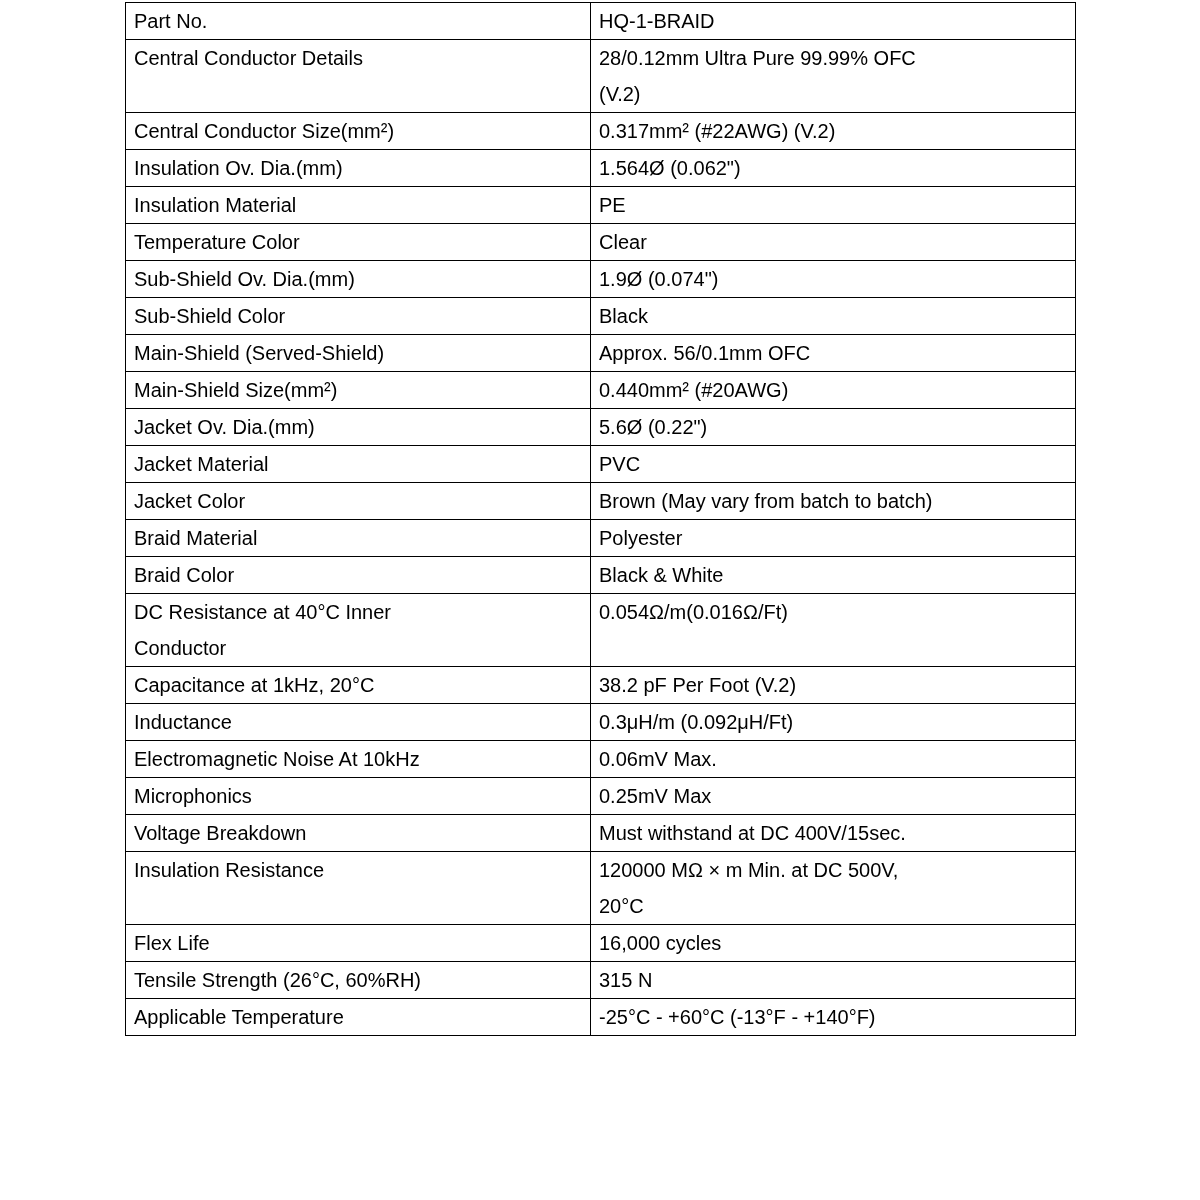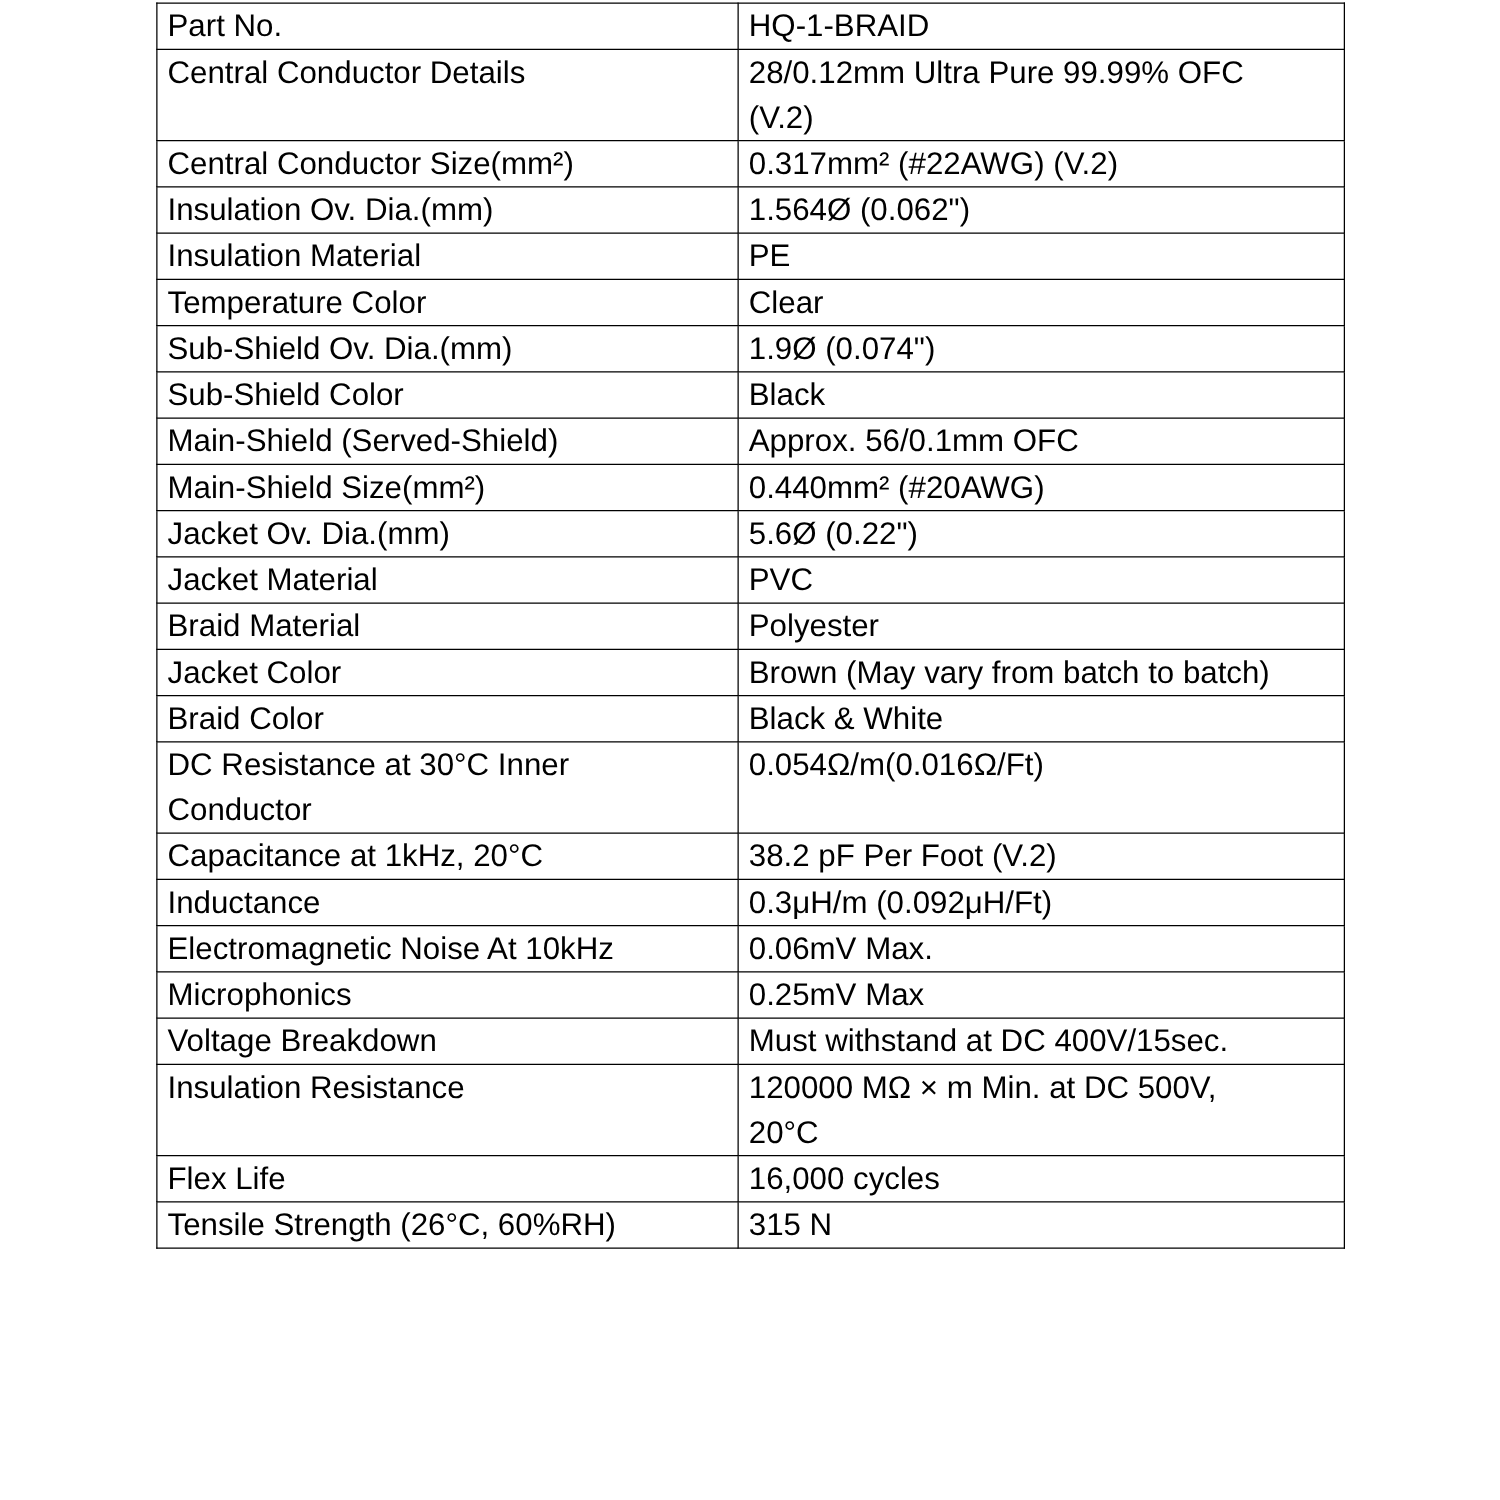--- a/index.html
+++ b/index.html
@@ -22,21 +22,21 @@
     left: 125px;
     top: 2px;
     width: 950px;
     border-collapse: collapse;
     table-layout: fixed;
   }
   table.spec-table col.c1 { width: 465px; }
   table.spec-table col.c2 { width: 485px; }
   table.spec-table td {
     border: 1.5px solid #000000;
-    font-size: 25px;
+    font-size: 20px;
     line-height: 36px;
     padding: 0 6px 0 8px;
     vertical-align: top;
     white-space: pre-line;
     overflow: hidden;
   }
 </style>
 </head>
 <body>
 
@@ -90,33 +90,33 @@
         </tr>
         <tr>
           <td>Jacket Ov. Dia.(mm)</td>
           <td>5.6Ø (0.22")</td>
         </tr>
         <tr>
           <td>Jacket Material</td>
           <td>PVC</td>
         </tr>
         <tr>
+          <td>Jacket Color</td>
+          <td>Brown (May vary from batch to batch)</td>
+        </tr>
+        <tr>
           <td>Braid Material</td>
           <td>Polyester</td>
-        </tr>
-        <tr>
-          <td>Jacket Color</td>
-          <td>Brown (May vary from batch to batch)</td>
         </tr>
         <tr>
           <td>Braid Color</td>
           <td>Black &amp; White</td>
         </tr>
         <tr>
-          <td>DC Resistance at 30°C Inner
+          <td>DC Resistance at 40°C Inner
 Conductor</td>
           <td>0.054Ω/m(0.016Ω/Ft)</td>
         </tr>
         <tr>
           <td>Capacitance at 1kHz, 20°C</td>
           <td>38.2 pF Per Foot (V.2)</td>
         </tr>
         <tr>
           <td>Inductance</td>
           <td>0.3μH/m (0.092μH/Ft)</td>
@@ -139,15 +139,19 @@
 20°C</td>
         </tr>
         <tr>
           <td>Flex Life</td>
           <td>16,000 cycles</td>
         </tr>
         <tr>
           <td>Tensile Strength (26°C, 60%RH)</td>
           <td>315 N</td>
         </tr>
+        <tr>
+          <td>Applicable Temperature</td>
+          <td>-25°C - +60°C (-13°F - +140°F)</td>
+        </tr>
       </tbody>
   </table>
 </div>
 
 </body></html>

